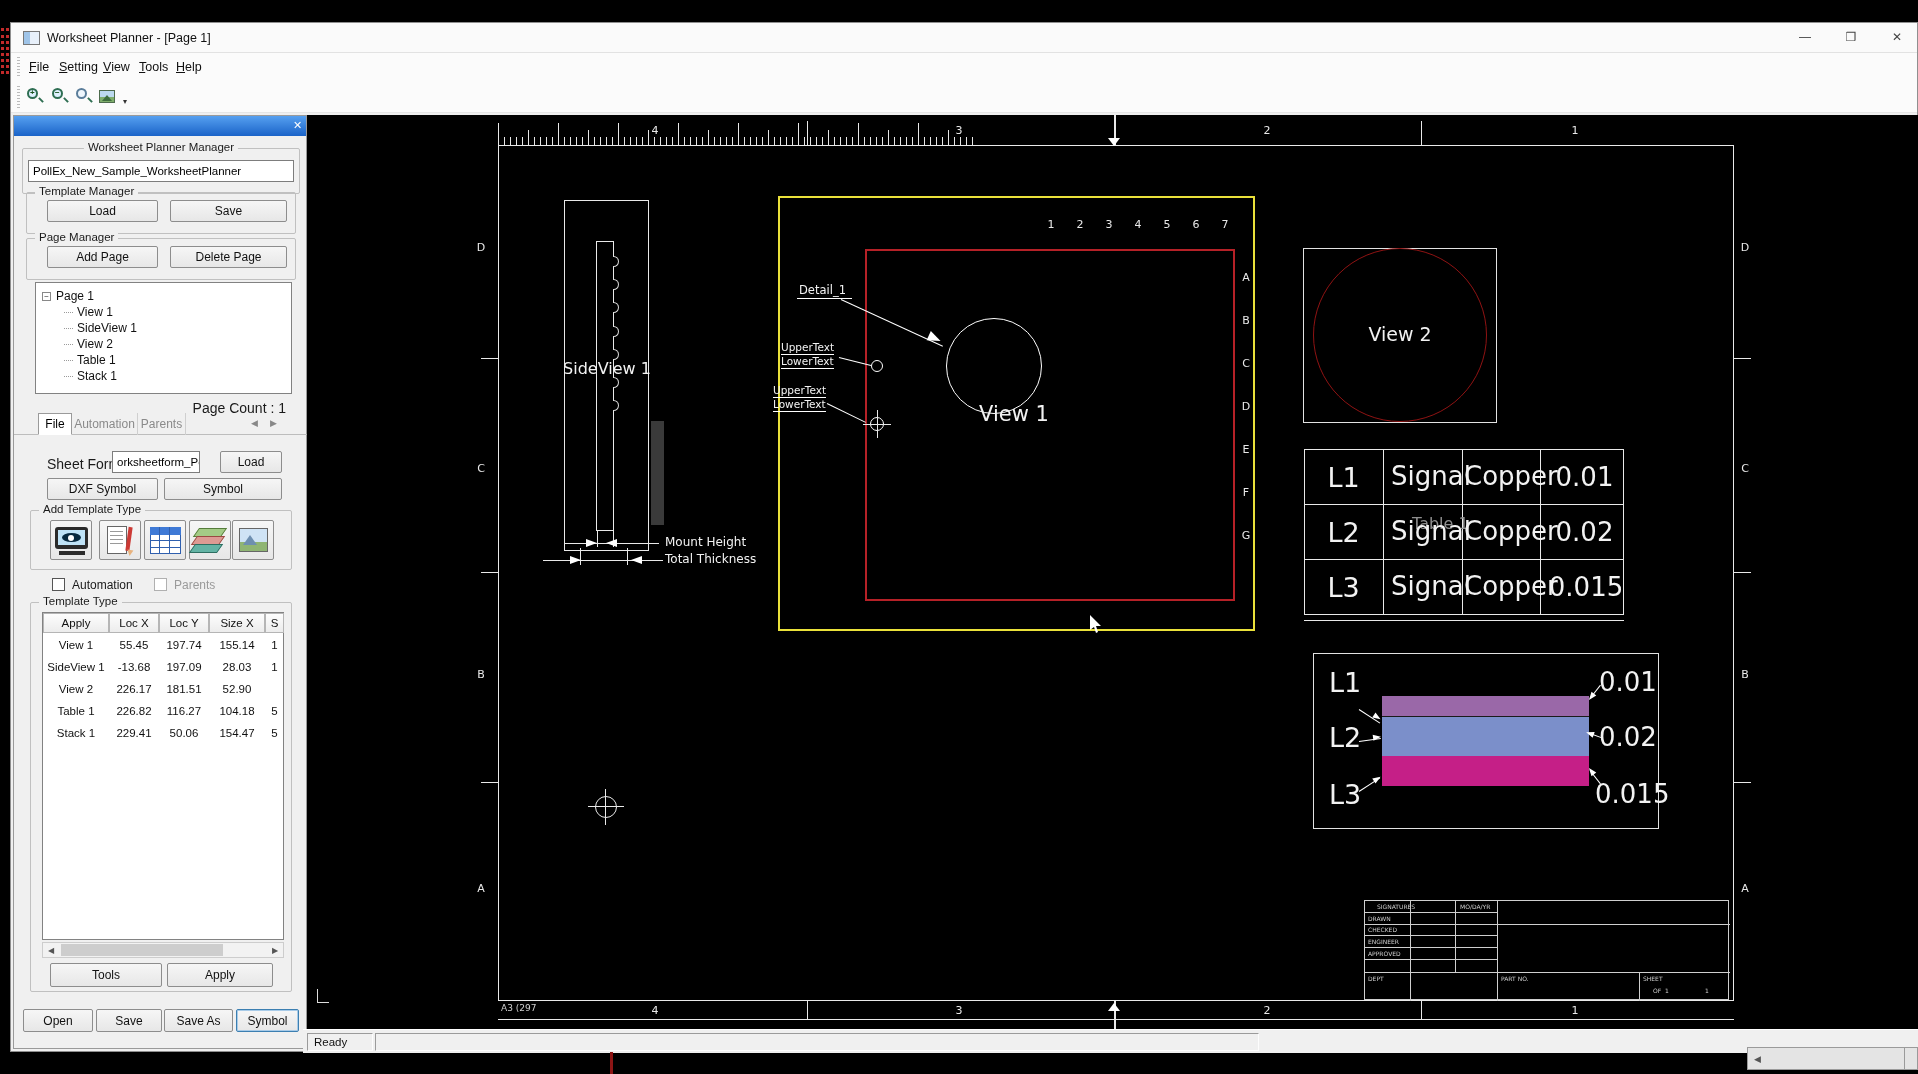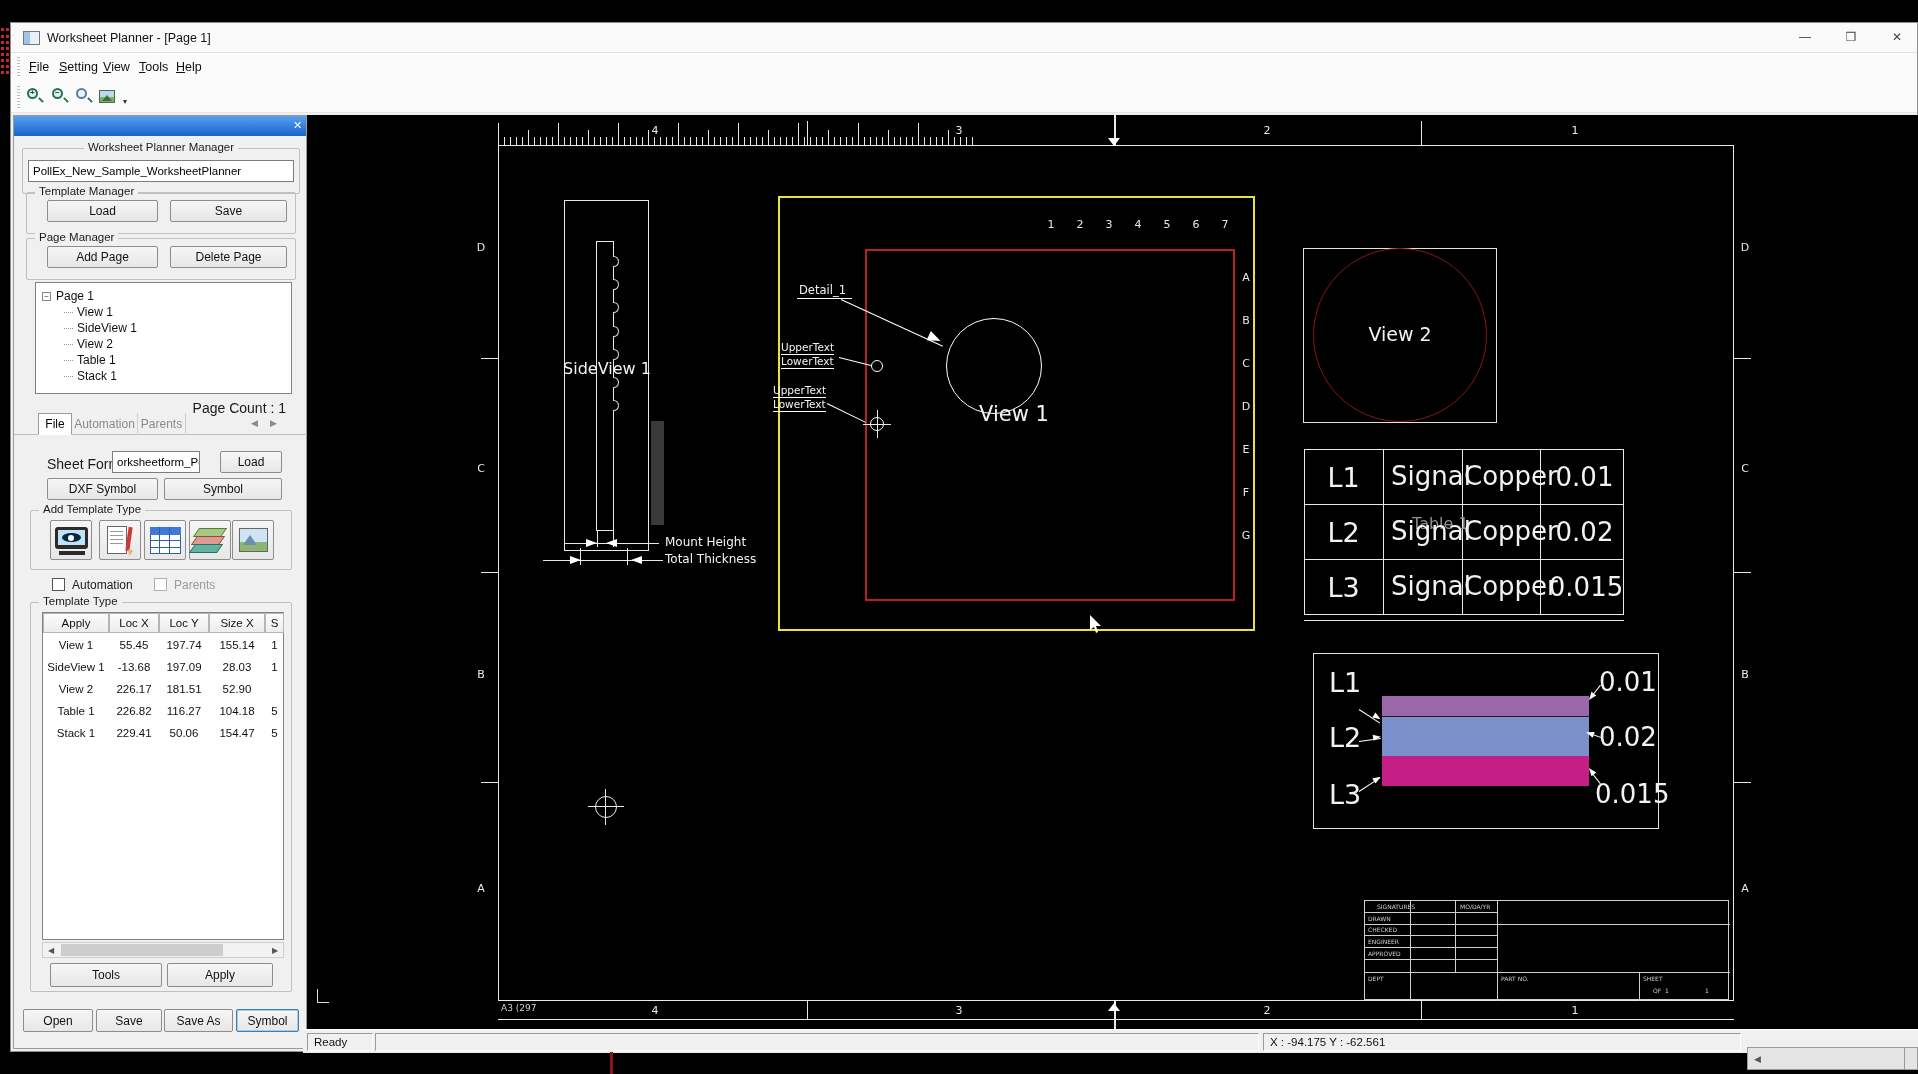--- a/index.html
+++ b/index.html
@@ -473,21 +473,20 @@
         <div class="tbx" style="left:288px;top:86px">OF</div>
         <div class="tbx" style="left:300px;top:86px">1</div>
         <div class="tbx" style="left:340px;top:86px">1</div>
       </div>
 
     </div>
 
     <div class="a" id="statusbar">
       <div class="scell" style="left:4px;top:3px;width:66px;height:18px">Ready</div>
       <div class="scell" style="left:72px;top:3px;width:884px;height:18px"></div>
-      <div class="scell" style="left:960px;top:3px;width:478px;height:18px">X : -94.175  Y : -62.561</div>
     </div>
 
   </div>
 
   <div class="redtick"></div>
   <div class="backscroll">
     <span style="font-size:9px;color:#555;margin-left:6px">◀</span>
     <span style="position:absolute;left:156px;top:0;width:1px;height:21px;background:#9a9a9a"></span>
   </div>
 

